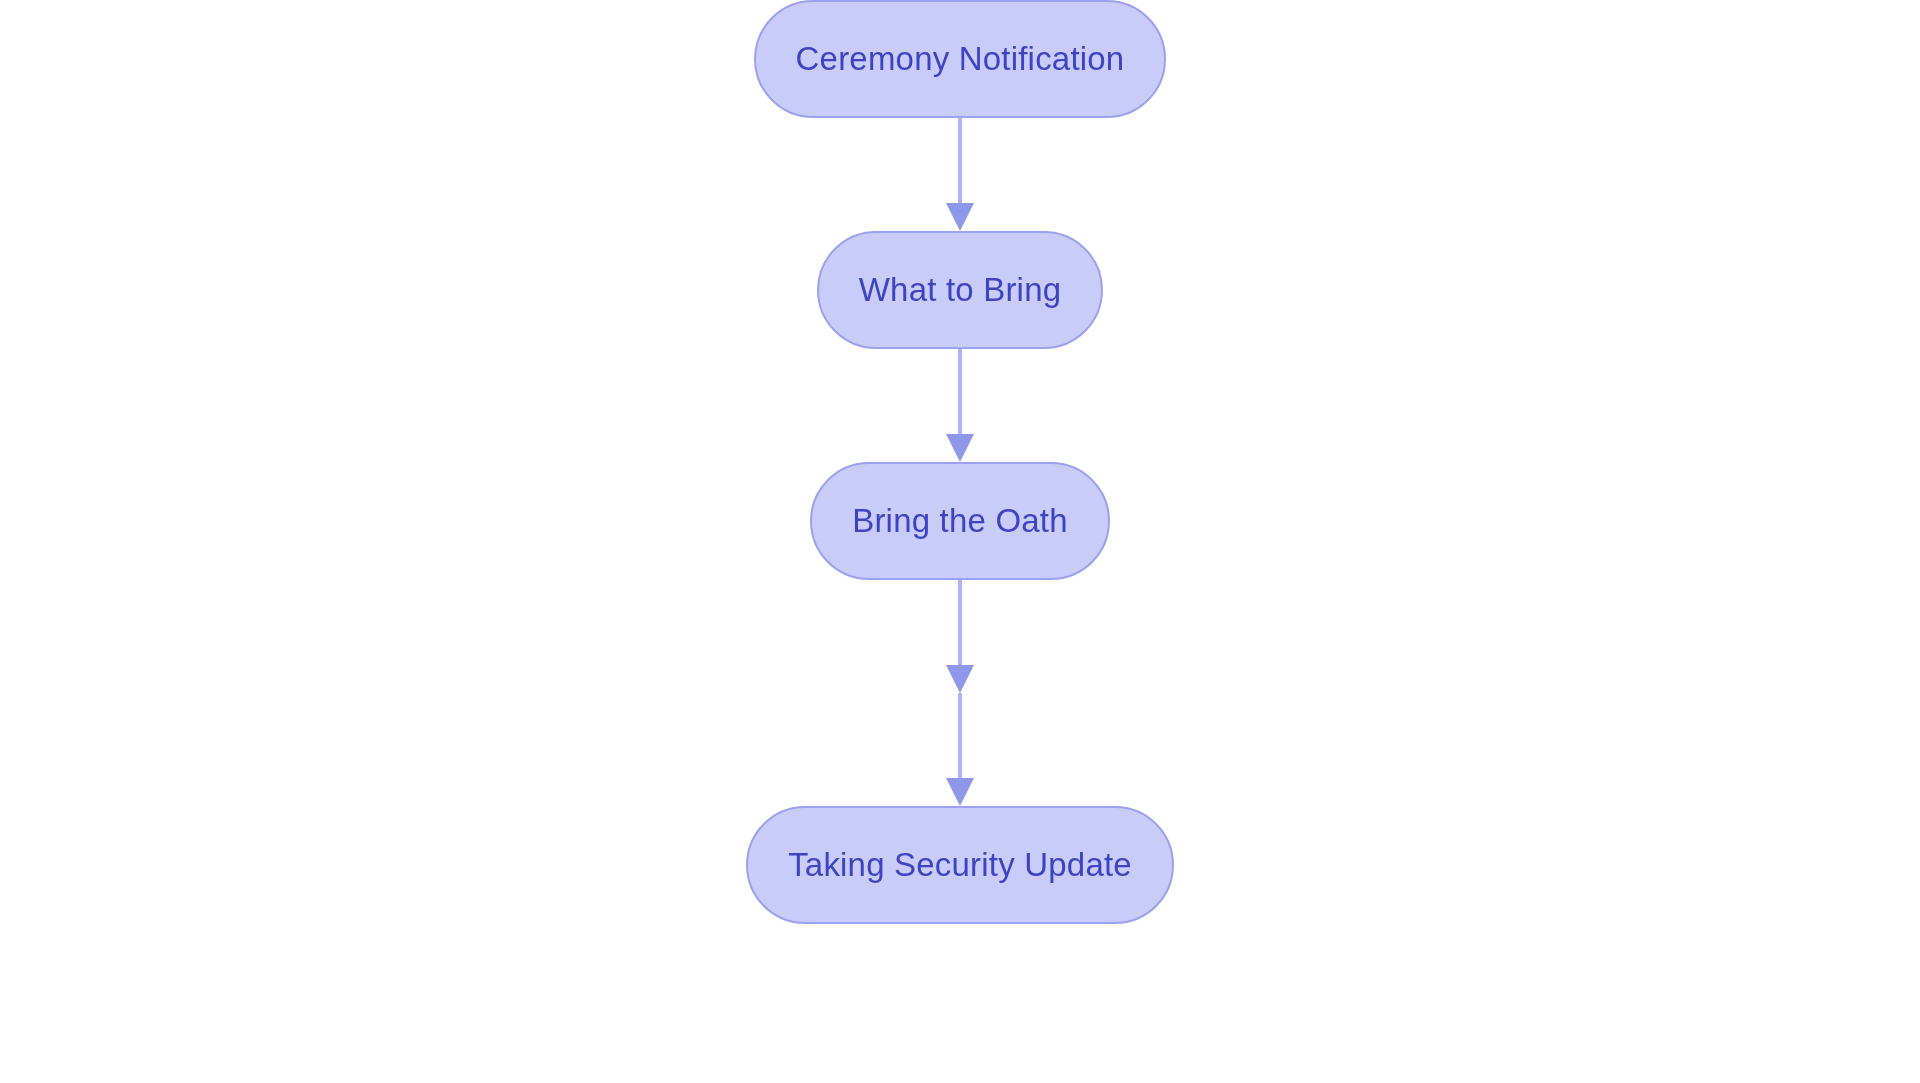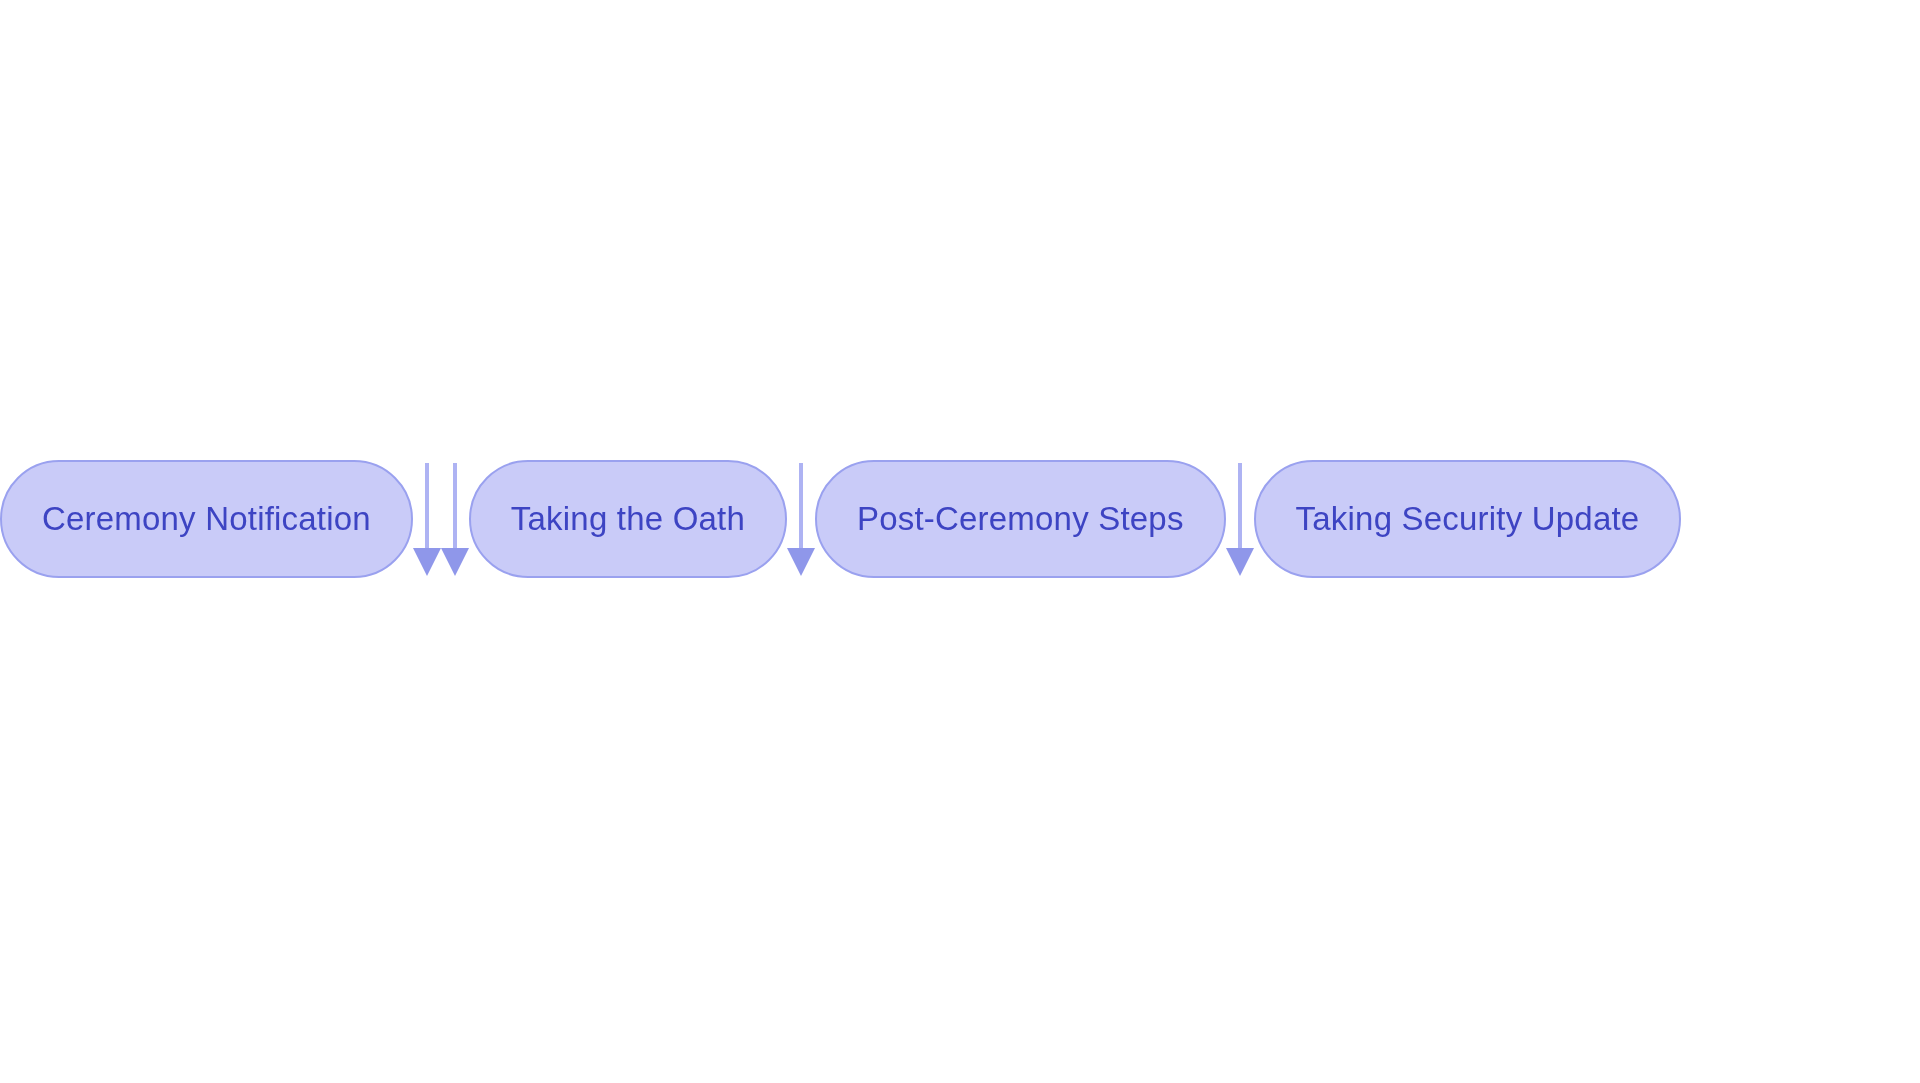--- a/index.html
+++ b/index.html
@@ -14,22 +14,22 @@
     width: 1920px;
     height: 1083px;
     background: #ffffff;
     overflow: hidden;
     font-family: "Liberation Sans", sans-serif;
   }
   .canvas {
     width: 1920px;
     height: 1021px;
     display: flex;
+    flex-direction: column;
     align-items: center;
-    padding-top: 17px;
   }
   .node {
     height: 118px;
     min-width: 240px;
     padding: 0 40px;
     border-radius: 59px;
     background: var(--node-fill);
     border: 2px solid var(--node-border);
     display: flex;
     align-items: center;
@@ -69,38 +69,38 @@
 
   <div class="node">
     <span class="label">Ceremony Notification</span>
   </div>
 
   <div class="arrow">
     <div class="stem"></div>
     <div class="head"></div>
   </div>
 
-
-  <div class="arrow">
-    <div class="stem"></div>
-    <div class="head"></div>
-  </div>
-
   <div class="node">
-    <span class="label">Taking the Oath</span>
+    <span class="label">What to Bring</span>
   </div>
 
   <div class="arrow">
     <div class="stem"></div>
     <div class="head"></div>
   </div>
 
   <div class="node">
-    <span class="label">Post-Ceremony Steps</span>
+    <span class="label">Bring the Oath</span>
   </div>
+
+  <div class="arrow">
+    <div class="stem"></div>
+    <div class="head"></div>
+  </div>
+
 
   <div class="arrow">
     <div class="stem"></div>
     <div class="head"></div>
   </div>
 
   <div class="node">
     <span class="label">Taking Security Update</span>
   </div>
 

